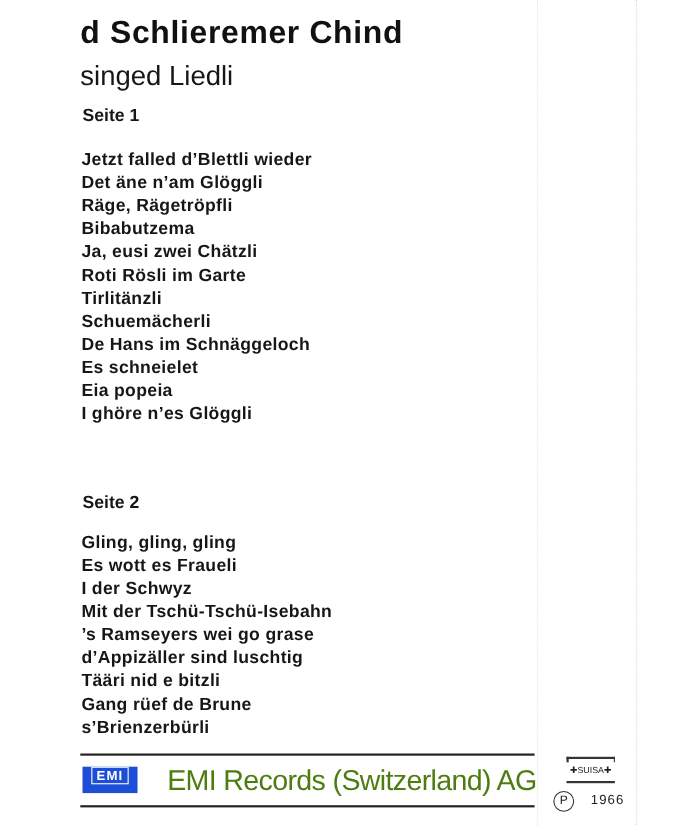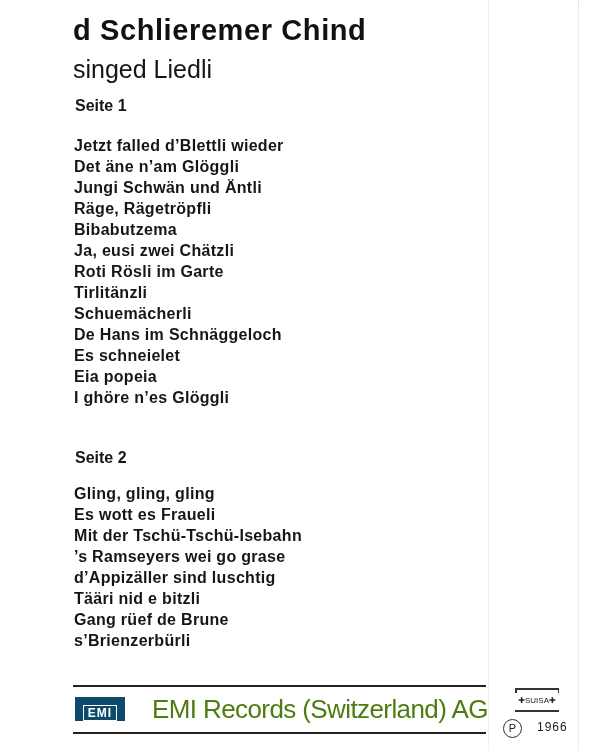--- a/index.html
+++ b/index.html
@@ -27,22 +27,22 @@
     font-size: 16px; font-weight: bold; line-height: 20px; color: #161616; text-align: right;
   }
   .tracks { position: absolute; left: 74px; margin: 0; padding: 0; list-style: none; }
   .tracks li {
     font-size: 16px; font-weight: bold; line-height: 21px; height: 21px;
     color: #161616; letter-spacing: 0.3px; white-space: nowrap;
   }
   .rule { position: absolute; left: 73px; width: 413px; height: 2px; background: #222; }
   .emi-logo {
     position: absolute; left: 75px; top: 697px;
-    width: 50px; height: 24px; background: #0c4a6e;
-    display: flex; align-items: flex-end; justify-content: center;
+    width: 50px; height: 24px; background: #1d4ed8;
+    display: flex; align-items: flex-start; justify-content: center;
   }
   .emi-logo span {
     border: 1.5px solid #fff; color: #fff; font-weight: bold;
     font-size: 12px; line-height: 12px; padding: 1px 4px; letter-spacing: 1px;
   }
   .label {
     position: absolute; left: 152px; top: 693px;
     font-size: 26px; line-height: 32px; letter-spacing: -0.6px; color: #4d7c0f;
   }
   .suisa {
@@ -70,37 +70,37 @@
 <div class="fold a"></div>
 <div class="fold b"></div>
 
 <div class="title">d Schlieremer Chind</div>
 <div class="subtitle">singed Liedli</div>
 
 <div class="side-head" style="top:96px">Seite 1</div>
 <ul class="tracks" style="top:135px">
   <li>Jetzt falled d’Blettli wieder</li>
   <li>Det äne n’am Glöggli</li>
-  <li>Jungi Schwän und Äntli</li>
   <li>Räge, Rägetröpfli</li>
   <li>Bibabutzema</li>
   <li>Ja, eusi zwei Chätzli</li>
   <li>Roti Rösli im Garte</li>
   <li>Tirlitänzli</li>
   <li>Schuemächerli</li>
   <li>De Hans im Schnäggeloch</li>
   <li>Es schneielet</li>
   <li>Eia popeia</li>
   <li>I ghöre n’es Glöggli</li>
 </ul>
 
 <div class="side-head" style="top:448px">Seite 2</div>
 <ul class="tracks" style="top:483px">
   <li>Gling, gling, gling</li>
   <li>Es wott es Fraueli</li>
+  <li>I der Schwyz</li>
   <li>Mit der Tschü-Tschü-Isebahn</li>
   <li>’s Ramseyers wei go grase</li>
   <li>d’Appizäller sind luschtig</li>
   <li>Tääri nid e bitzli</li>
   <li>Gang rüef de Brune</li>
   <li>s’Brienzerbürli</li>
 </ul>
 
 <div class="rule" style="top:685px"></div>
 <div class="emi-logo">

